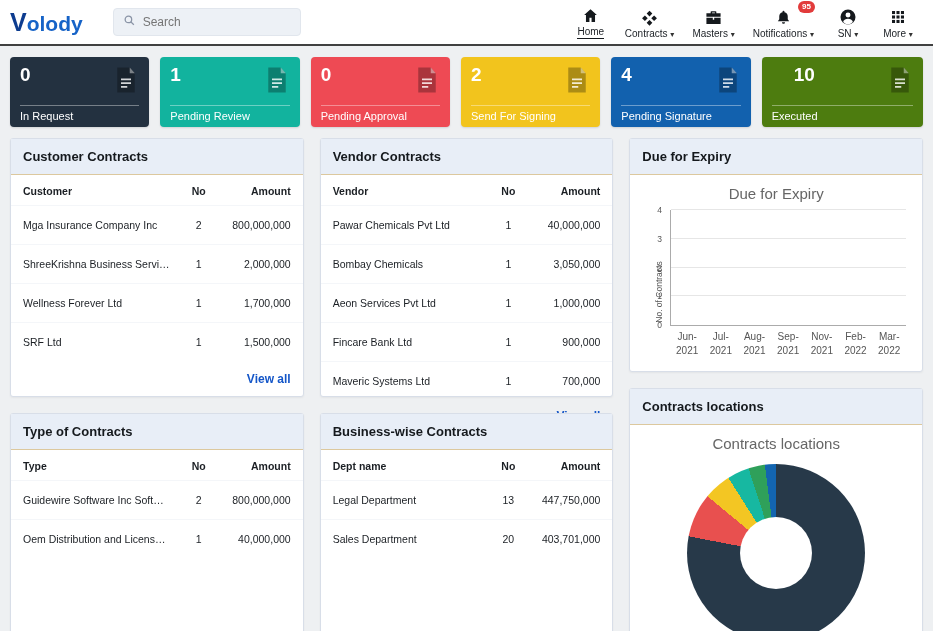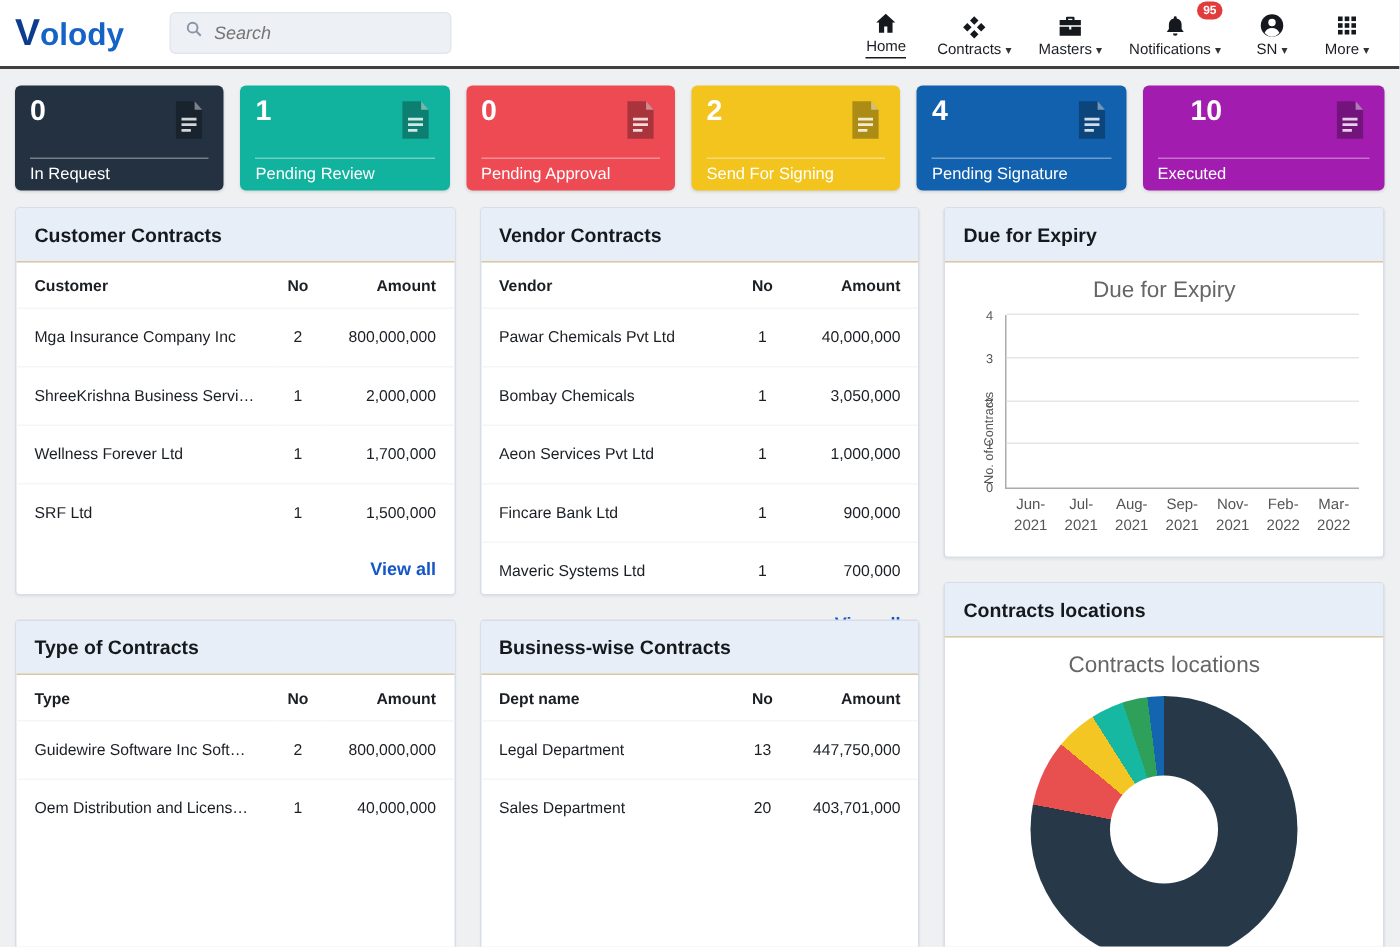--- a/index.html
+++ b/index.html
@@ -6,21 +6,21 @@
   html,body { width:933px; height:631px; overflow:hidden; }
   body { font-family:"Liberation Sans", sans-serif; background:#eef0f2; color:#1b1f24; }
   .page { width:933px; height:631px; overflow:hidden; }
 
   
   .navbar { height:46px; background:#fff; display:flex; align-items:center; padding:0 10px; border-bottom:2px solid #404040; }
   .logo { font-weight:bold; cursor:pointer; white-space:nowrap; }
   .logo-v { color:#0d3c8f; font-size:25px; font-weight:800; }
   .logo-rest { color:#1663c7; font-size:21px; font-weight:bold; }
   .search { display:flex; align-items:center; gap:7px; background:#edf1f6; border:1px solid #e1e6ed; border-radius:4px; height:28px; width:188px; padding:0 9px; margin-left:30px; }
-  .search input { border:0; background:transparent; outline:none; font-size:12px; width:100%; color:#333; font-family:"Liberation Sans", sans-serif;font-style:italic; }
+  .search input { border:0; background:transparent; outline:none; font-size:12px; width:100%; color:#333; font-family:"Liberation Sans", sans-serif; }
   .nav-items { margin-left:auto; display:flex; align-items:flex-end; }
   .nav-item { display:flex; flex-direction:column; align-items:center; justify-content:center; padding:4px 9px 3px; cursor:pointer; position:relative; min-width:50px; }
   .nav-icon { height:18px; display:flex; align-items:center; }
   .nav-label { font-size:10px; color:#1b1f24; margin-top:2px; white-space:nowrap; }
   .nav-item.active .nav-label { border-bottom:1px solid #15191d; padding-bottom:1px; }
   .caret { font-size:8px; color:#333; }
   .nav-badge { position:absolute; top:-3px; right:8px; background:#e23b3b; color:#fff; font-size:8px; font-weight:bold; border-radius:8px; padding:1px 4px; line-height:1.3; }
 
   
   .stats { display:flex; gap:11px; padding:11px 10px; }
@@ -186,21 +186,21 @@
       </div>
       <div class="stat-card" style="background: rgb(18, 97, 174);">
         <div class="stat-value">4</div>
         <div class="stat-icon"><svg viewBox="0 0 24 24" width="30" height="30">
             <path fill="rgba(0,0,0,0.30)" d="M5 2h10l4 4.5V22H5z"></path>
             <path fill="rgba(255,255,255,0.45)" d="M15 2l4 4.5h-4z"></path>
             <path stroke="rgba(255,255,255,0.85)" stroke-width="1.5" fill="none" d="M8 11.5h8M8 14.5h8M8 17.5h5"></path>
           </svg></div>
         <div class="stat-label">Pending Signature</div>
       </div>
-      <div class="stat-card" style="background: #a21caf; padding-left: 32px;">
+      <div class="stat-card" style="background: #4d7c0f; padding-left: 32px;">
         <div class="stat-value">10</div>
         <div class="stat-icon"><svg viewBox="0 0 24 24" width="30" height="30">
             <path fill="rgba(0,0,0,0.30)" d="M5 2h10l4 4.5V22H5z"></path>
             <path fill="rgba(255,255,255,0.45)" d="M15 2l4 4.5h-4z"></path>
             <path stroke="rgba(255,255,255,0.85)" stroke-width="1.5" fill="none" d="M8 11.5h8M8 14.5h8M8 17.5h5"></path>
           </svg></div>
         <div class="stat-label">Executed</div>
       </div>
     </section>
 

